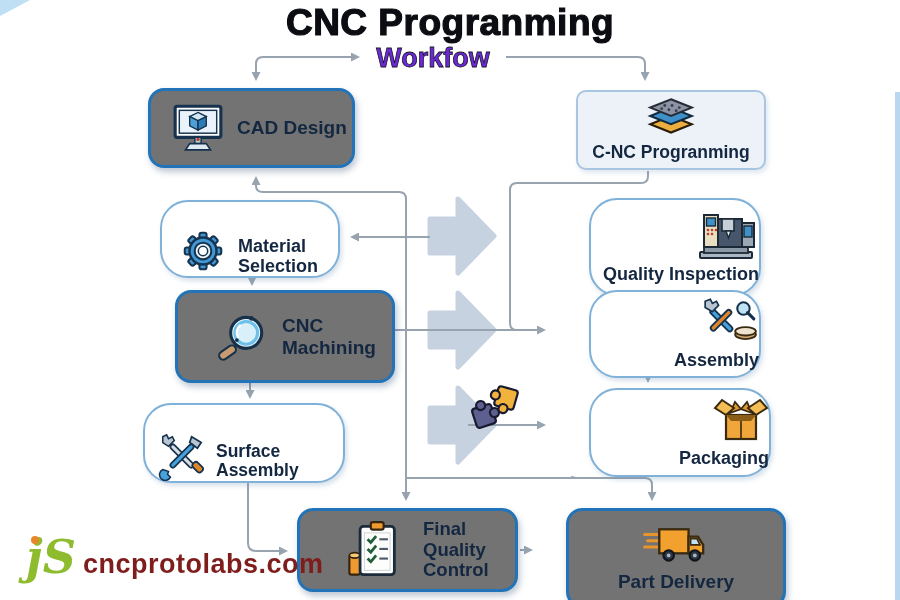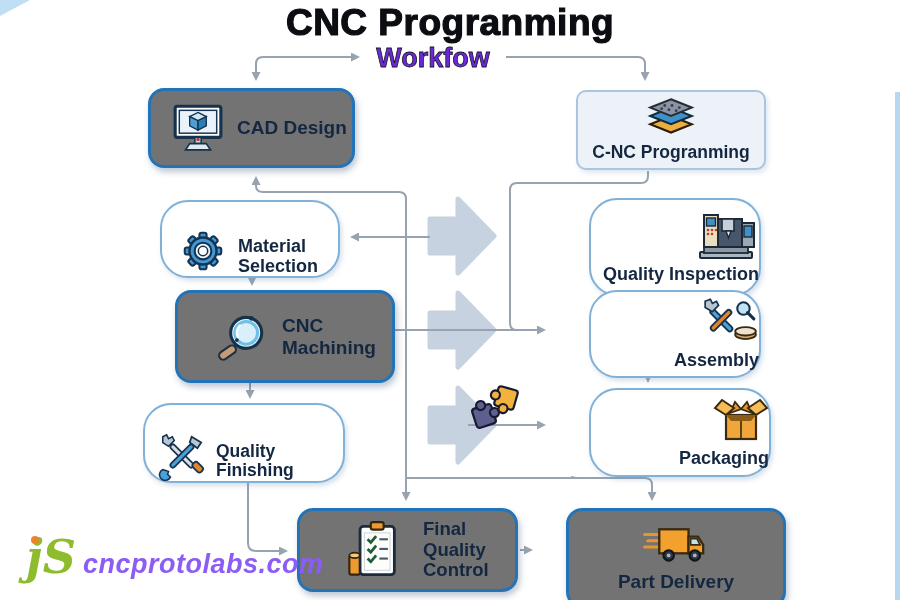--- a/index.html
+++ b/index.html
@@ -59,21 +59,21 @@
   .chev{fill:#c7d2e0;stroke:#c7d2e0;stroke-width:5;stroke-linejoin:round;}
 
   
   #puzzle{position:absolute;left:462px;top:376px;}
 
   
   #watermark{position:absolute;left:26px;top:534px;display:flex;align-items:baseline;}
   #logo-js{font-family:"DejaVu Serif",serif;font-style:italic;font-size:46px;line-height:1;
     color:#8fbc2e;font-weight:bold;position:relative;}
   #logo-dot{position:absolute;left:5px;top:2px;width:8px;height:8px;border-radius:50%;background:#e8872a;}
-  #logo-site{font-size:27px;font-weight:bold;color:#8b5cf6;margin-left:7px;letter-spacing:.5px;font-style:italic;}
+  #logo-site{font-size:27px;font-weight:bold;color:#7f1d1d;margin-left:7px;letter-spacing:.5px;}
 </style>
 </head>
 <body>
 
 <div id="stage">
 
   <div id="corner-sliver"></div>
   <div id="right-strip"></div>
 
   <div class="title-main">CNC Progranming</div>
@@ -198,21 +198,21 @@
     <span class="icon">
       <svg width="50" height="50" viewBox="0 0 52 52">
         <rect x="10" y="23.5" width="32" height="5" rx="2.5" fill="#d8dee4" stroke="#16324e" stroke-width="1.8" transform="rotate(45 26 26)"></rect>
         <polygon points="36,6 46,12 42,18 34,12" fill="#b9c6d2" stroke="#16324e" stroke-width="1.8"></polygon>
         <rect x="36" y="34" width="12" height="7" rx="3" fill="#e0862a" stroke="#16324e" stroke-width="1.8" transform="rotate(45 42 38)"></rect>
         <rect x="10" y="23.5" width="32" height="5" rx="2.5" fill="#45a2dc" stroke="#16324e" stroke-width="1.8" transform="rotate(-45 26 26)"></rect>
         <path d="M6,6 l4,-2 2,4 4,-2 2,4 -6,6 -6,-4 z" fill="#b9c6d2" stroke="#16324e" stroke-width="1.6"></path>
         <path d="M6,40 a6,6 0 1 0 8,8 l-3,-3 1,-3 -3,-1 z" fill="#45a2dc" stroke="#16324e" stroke-width="1.6"></path>
       </svg>
     </span>
-    <span class="label">Quality Finishing</span>
+    <span class="label">Surface Assembly</span>
   </div>
 
   <div class="node light col" id="node-cnc-programming">
     <span class="icon">
       <svg width="54" height="42" viewBox="0 0 52 40">
         <polygon points="26,18 46,26 26,34 6,26" fill="#ecaf3e" stroke="#2a1d09" stroke-width="2"></polygon>
         <polygon points="26,10 46,18 26,26 6,18" fill="#3f8fc9" stroke="#102a3e" stroke-width="2"></polygon>
         <polygon points="26,2 46,10 26,18 6,10" fill="#8b93a5" stroke="#262c36" stroke-width="2"></polygon>
         <g fill="#3a414e">
           <circle cx="20" cy="8" r="1.4"></circle>

